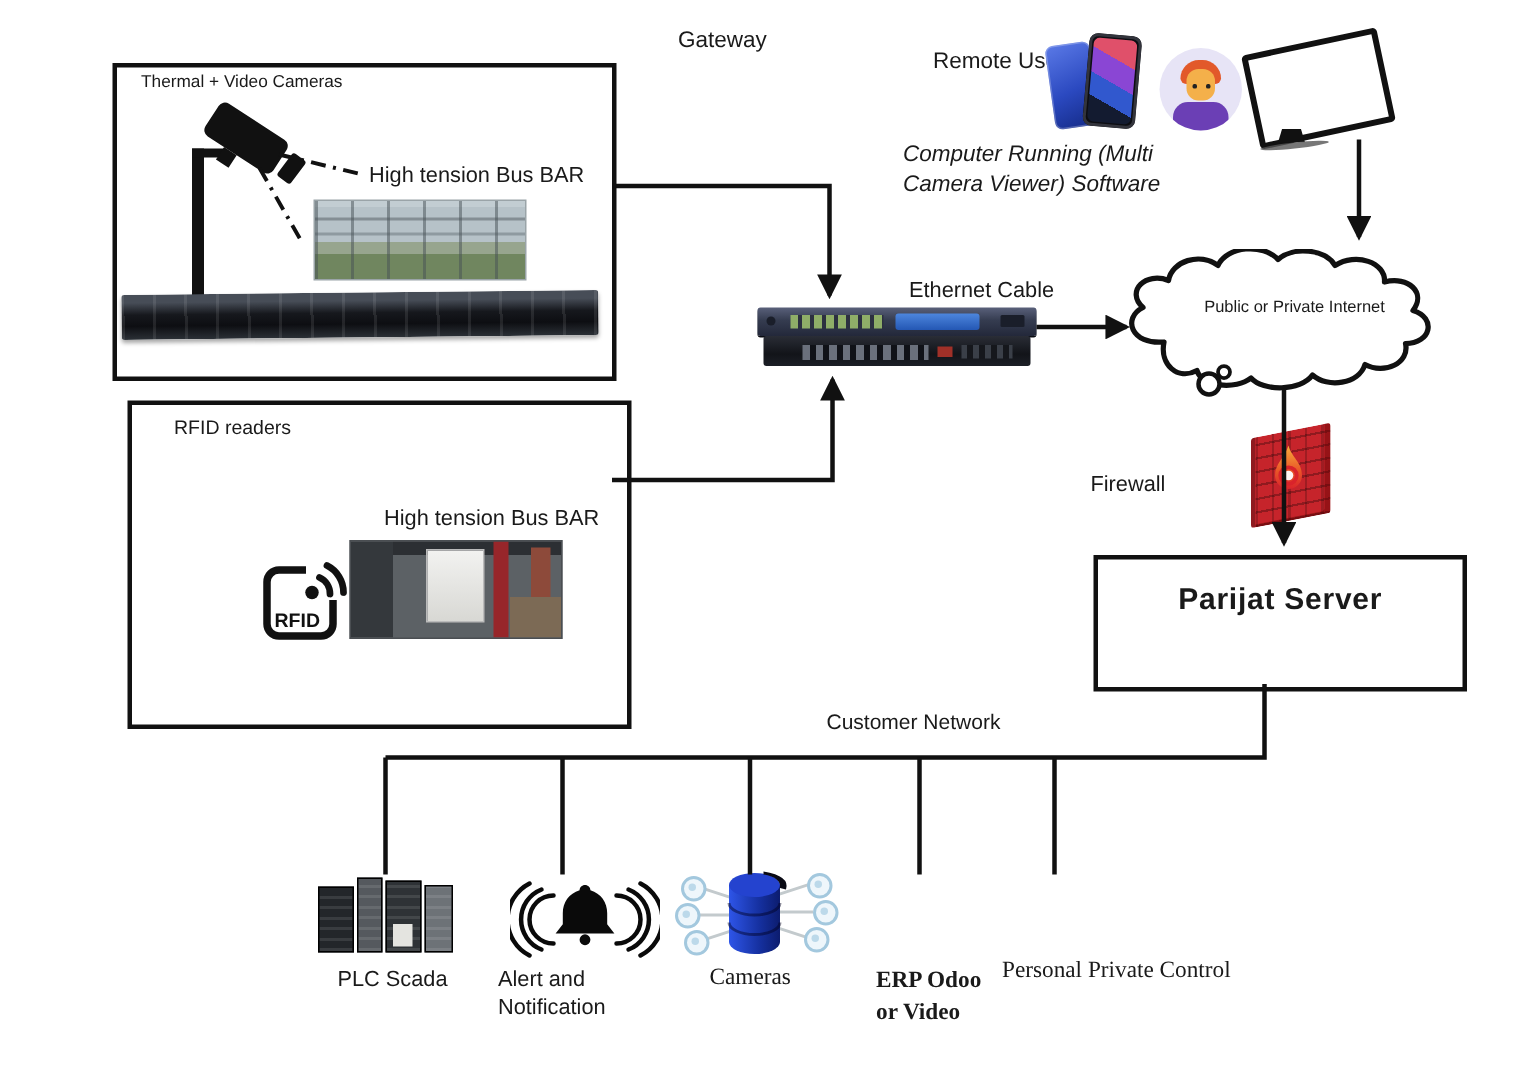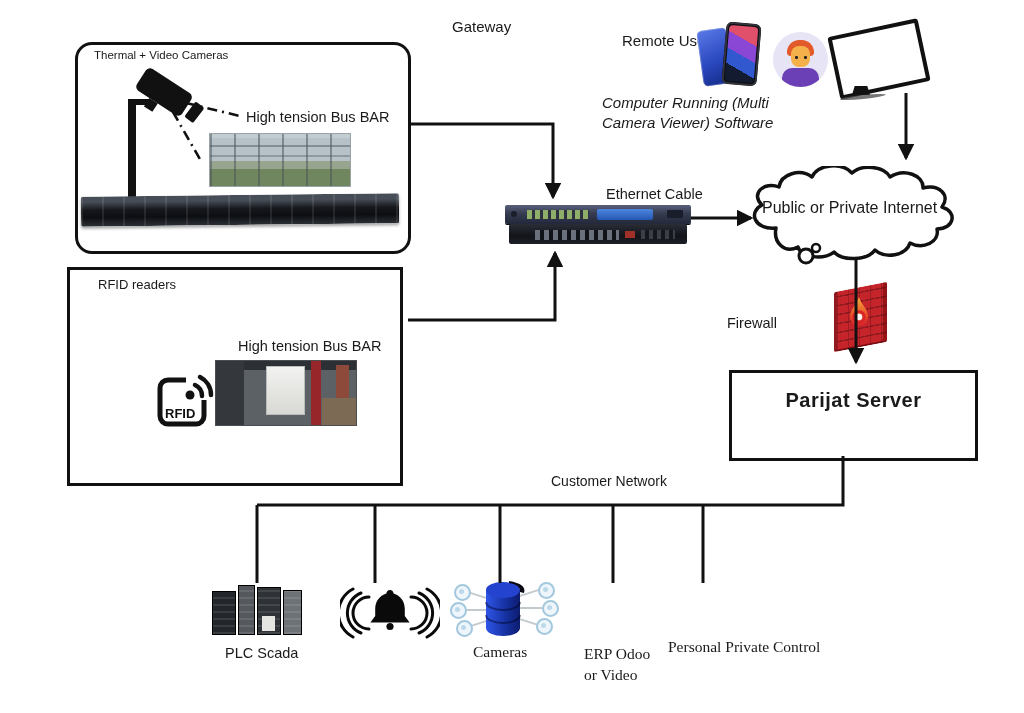--- a/index.html
+++ b/index.html
@@ -69,41 +69,41 @@
   .oqoo{font-family:"DejaVu Sans",sans-serif;font-weight:800;font-size:36px;letter-spacing:2px;line-height:1;}
   .node{position:absolute;width:13px;height:13px;border-radius:50%;background:#eef6fb;border:2px solid #a3c8de;}
   .node:after{content:"";position:absolute;left:3px;top:3px;width:5px;height:5px;border-radius:50%;background:#bcd9ea;}
   .nline{position:absolute;height:1.5px;background:#c3cacd;}
 </style>
 </head>
 <body>
 
 <div id="canvas">
 
-  <div class="box" style="left:75px;top:42px;width:330px;height:206px;border-radius:17px;">
+  <div class="box" style="left:75px;top:42px;width:330px;height:206px;">
     <div class="lbl sans" style="left:16px;top:4px;font-size:11.5px;">Thermal + Video Cameras</div>
 
     <div class="abs" style="left:50px;top:54px;width:8px;height:102px;background:#111;"></div>
     <div class="abs" style="left:50px;top:54px;width:22px;height:6px;background:#111;"></div>
 
     <svg class="abs" style="left:44px;top:8px;" width="120" height="90" viewBox="0 0 120 90">
       <g transform="rotate(33 30 30)">
         <rect x="18" y="18" width="54" height="26" rx="5" fill="#111"></rect>
         <rect x="36" y="44" width="10" height="10" fill="#111"></rect>
         <rect x="76" y="22" width="11" height="19" rx="2" fill="#111" transform="rotate(4 81 31)"></rect>
       </g>
     </svg>
     <div class="lbl sans" style="left:168px;top:64px;font-size:14.5px;">High tension Bus BAR</div>
 
     <div class="substation" style="left:131px;top:88px;width:140px;height:52px;"></div>
 
     <div class="busbar-panel" style="left:3px;top:150px;width:318px;height:30px;"></div>
   </div>
 
-  <div class="box" style="left:67px;top:267px;width:330px;height:213px;">
+  <div class="box" style="left:85px;top:267px;width:330px;height:213px;">
     <div class="lbl sans" style="left:28px;top:7px;font-size:13px;">RFID readers</div>
     <div class="lbl sans" style="left:168px;top:68px;font-size:14.5px;">High tension Bus BAR</div>
 
     <svg class="abs" style="left:86px;top:98px;" width="62" height="60" viewBox="0 0 62 60">
       <rect x="4" y="12" width="44" height="44" rx="8" fill="none" stroke="#111" stroke-width="5"></rect>
       <rect x="30" y="6" width="30" height="26" fill="#fff"></rect>
       <circle cx="34" cy="27" r="4.5" fill="#111"></circle>
       <path d="M39 17 a12 12 0 0 1 7 11" fill="none" stroke="#111" stroke-width="4.5" stroke-linecap="round"></path>
       <path d="M44 9 a20 20 0 0 1 11 18" fill="none" stroke="#111" stroke-width="4.5" stroke-linecap="round"></path>
       <text x="9" y="50" font-family="Liberation Sans,sans-serif" font-size="13" font-weight="bold" fill="#111">RFID</text>
@@ -159,21 +159,21 @@
   <div class="lbl sans" style="left:602px;top:93px;font-size:15px;line-height:20px;white-space:normal;width:190px;font-style:italic;">
     <span>Computer Running (Multi</span><br>
     <span>Camera Viewer) Software</span>
   </div>
 
   <svg class="abs" style="left:740px;top:166px;" width="246" height="106" viewBox="0 0 246 106">
     <path d="M36 62 C 14 64 8 46 22 39 C 10 28 24 15 39 21 C 41 8 60 2 72 11 C 78 -2 102 -4 112 7 C 122 -2 144 0 150 11 C 164 2 184 9 183 22 C 199 18 211 29 202 41 C 218 46 214 63 197 63 C 200 76 183 84 170 77 C 166 90 145 93 135 84 C 127 95 102 95 94 86 C 84 94 61 92 58 81 C 45 88 33 77 36 62 Z" fill="#fff" stroke="#111" stroke-width="3.5" stroke-linejoin="round"></path>
     <circle cx="66" cy="90" r="7" fill="#fff" stroke="#111" stroke-width="3"></circle>
     <circle cx="76" cy="82" r="4" fill="#fff" stroke="#111" stroke-width="2.5"></circle>
   </svg>
-  <div class="lbl sans" style="left:762px;top:199px;width:202px;font-size:16px;">Public or Private Internet</div>
+  <div class="lbl sans" style="left:762px;top:199px;width:202px;text-align:center;font-size:11px;">Public or Private Internet</div>
 
   <div class="lbl sans" style="left:727px;top:315px;font-size:14.5px;">Firewall</div>
   <div class="firewall" style="left:834px;top:287px;"></div>
   <svg class="abs" style="left:846px;top:296px;z-index:5;" width="26" height="36" viewBox="0 0 26 36">
     <defs>
       <linearGradient id="fg" x1="0" y1="0" x2="0" y2="1">
         <stop offset="0" stop-color="#f6b03c"></stop>
           <stop offset="0.55" stop-color="#ea5a28"></stop>
           <stop offset="1" stop-color="#d9232b"></stop>
       </linearGradient>
@@ -202,20 +202,24 @@
   <svg class="abs" style="left:340px;top:586px;" width="100" height="54" viewBox="0 0 100 54">
     <path d="M50 4 c-2 0 -3.6 1.6 -3.6 3.5 c-7 2.2 -11.2 8 -11.2 15.4 v7.2 l-4.8 6.3 h39.2 l-4.8 -6.3 v-7.2 c0 -7.4 -4.2 -13.2 -11.2 -15.4 C53.6 5.6 52 4 50 4 z" fill="#0a0a0a"></path>
     <circle cx="50" cy="40.5" r="3.6" fill="#0a0a0a"></circle>
     <path d="M29 11 A16 16 0 0 0 29 43" fill="none" stroke="#0a0a0a" stroke-width="3" stroke-linecap="round"></path>
     <path d="M21 7 A21.5 21.5 0 0 0 21 47" fill="none" stroke="#0a0a0a" stroke-width="3" stroke-linecap="round"></path>
     <path d="M13 3 A27 27 0 0 0 13 51" fill="none" stroke="#0a0a0a" stroke-width="3" stroke-linecap="round"></path>
     <path d="M71 11 A16 16 0 0 1 71 43" fill="none" stroke="#0a0a0a" stroke-width="3" stroke-linecap="round"></path>
     <path d="M79 7 A21.5 21.5 0 0 1 79 47" fill="none" stroke="#0a0a0a" stroke-width="3" stroke-linecap="round"></path>
     <path d="M87 3 A27 27 0 0 1 87 51" fill="none" stroke="#0a0a0a" stroke-width="3" stroke-linecap="round"></path>
   </svg>
+  <div class="lbl sans" style="left:332px;top:644px;font-size:14.5px;line-height:19px;white-space:normal;width:110px;">
+    <span>Alert and</span><br>
+    <span>Notification</span>
+  </div>
 
   <div class="abs" style="left:450px;top:578px;width:106px;height:62px;">
     <div class="nline" style="left:16px;top:16px;width:22px;transform:rotate(18deg);"></div>
     <div class="nline" style="left:14px;top:31px;width:22px;"></div>
     <div class="nline" style="left:16px;top:45px;width:22px;transform:rotate(-18deg);"></div>
     <div class="nline" style="left:68px;top:14px;width:22px;transform:rotate(-18deg);"></div>
     <div class="nline" style="left:70px;top:29px;width:22px;"></div>
     <div class="nline" style="left:68px;top:43px;width:22px;transform:rotate(18deg);"></div>
     <div class="node" style="left:4px;top:6px;"></div>
     <div class="node" style="left:0px;top:24px;"></div>
@@ -233,21 +237,21 @@
         </defs>
       <path d="M3 10 v38 a17 8 0 0 0 34 0 V10 z" fill="url(#dbg)"></path>
       <ellipse cx="20" cy="10" rx="17" ry="8" fill="#2443cf"></ellipse>
       <path d="M26 3 q12 2 11 9 l4 1 q3 -9 -15 -12 z" fill="#0a0a14"></path>
       <path d="M3 22 a17 8 0 0 0 34 0" fill="none" stroke="rgba(0,0,30,.45)" stroke-width="2"></path>
       <path d="M3 35 a17 8 0 0 0 34 0" fill="none" stroke="rgba(0,0,30,.45)" stroke-width="2"></path>
     </svg>
   </div>
   <div class="lbl serif" style="left:473px;top:643px;font-size:15.5px;">Cameras</div>
 
-  <div class="lbl serif" style="left:584px;top:643px;font-size:15.5px;line-height:21px;white-space:normal;width:90px;">
+  <div class="lbl serif" style="left:584px;top:643px;font-size:15.5px;line-height:21px;white-space:normal;width:90px;font-weight:bold;">
     <span>ERP Odoo</span><br>
     <span>or Video</span>
   </div>
 
   <div class="lbl serif" style="left:668px;top:638px;font-size:15.5px;">Personal Private Control</div>
 
   <svg id="overlay" width="1024" height="713" viewBox="0 0 1024 713">
     <defs>
       <marker id="arrow" viewBox="0 0 10 10" refX="8.5" refY="5" markerWidth="5.5" markerHeight="5.5" orient="auto-start-reverse">
         <path d="M0,0 L10,5 L0,10 z" fill="#111"></path>

